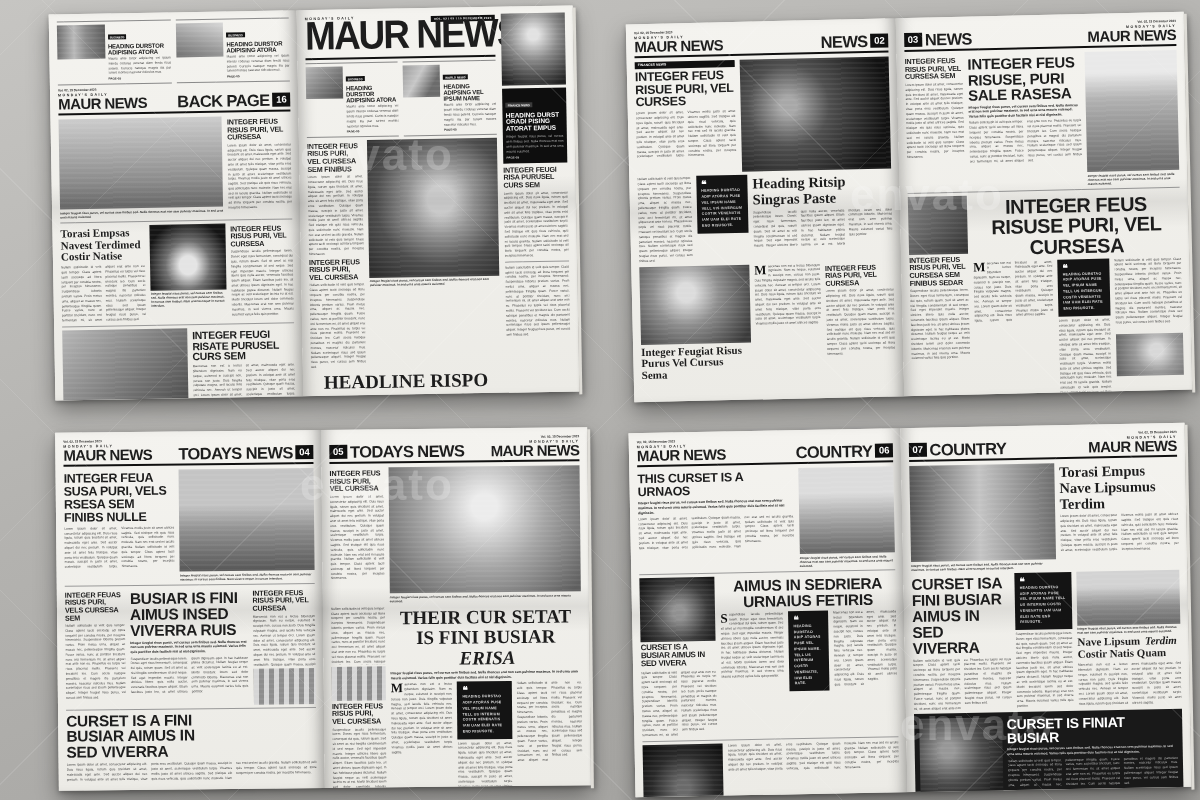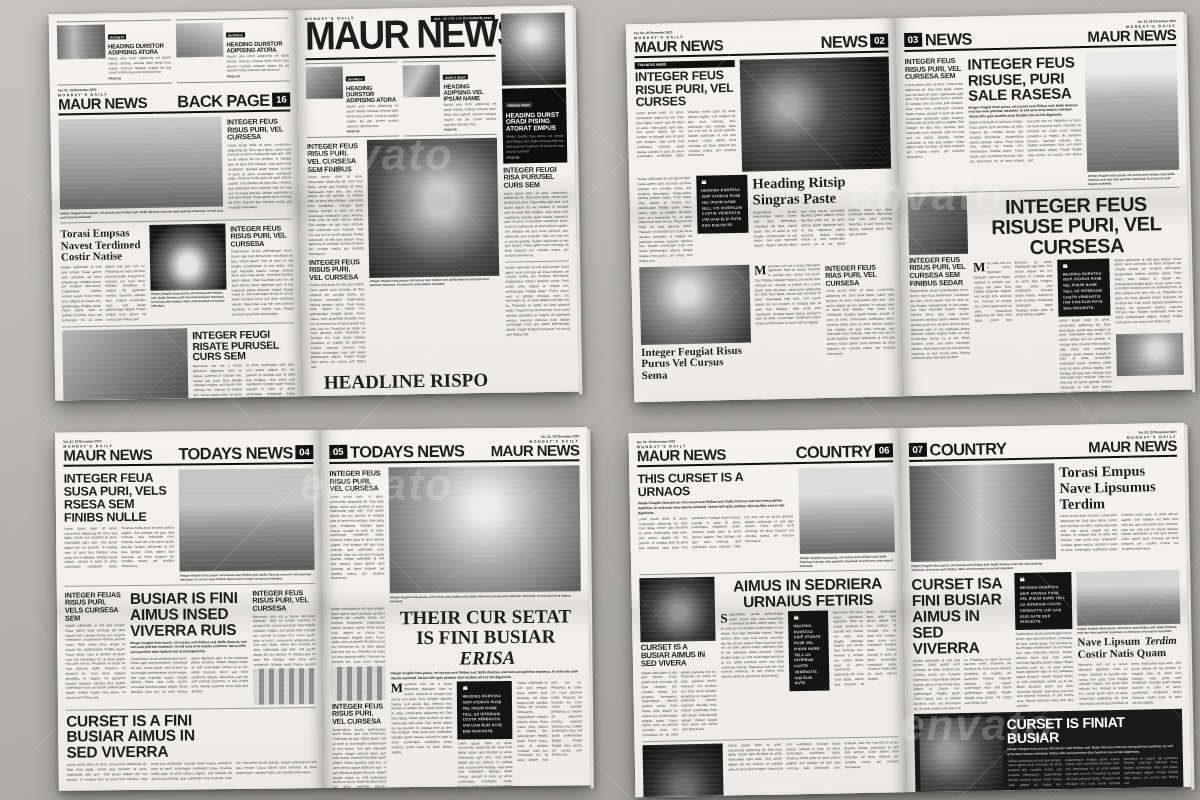--- a/index.html
+++ b/index.html
@@ -85,21 +85,21 @@
   .dk-h{color:#fff;font-weight:800;font-size:14px;letter-spacing:-.3px;line-height:1;margin-bottom:2px;}
   .dk-intro{color:#ddd;font-size:3.2px;font-weight:bold;margin:2px 0;line-height:1.45;}
   .front-mast{position:relative;border-bottom:2.5px solid #101010;padding-bottom:3px;margin-bottom:3px;}
   .mast-big{font-size:37px;font-weight:800;letter-spacing:-2px;line-height:.92;transform:scaleY(1.08);
     transform-origin:left bottom;white-space:nowrap;}
   .infobar{position:absolute;right:0;top:1px;background:#101010;color:#fff;font-size:3px;
     font-weight:bold;padding:1.2px 3px;letter-spacing:.3px;}
   .wm{position:absolute;inset:0;z-index:20;pointer-events:none;
     background:
       repeating-linear-gradient(45deg,transparent 0 148px,rgba(255,255,255,.10) 148px 149px),
-      repeating-linear-gradient(-45deg,transparent 0 171px,rgba(255,255,255,.10) 171px 172px); font-style: italic;}
+      repeating-linear-gradient(-45deg,transparent 0 171px,rgba(255,255,255,.10) 171px 172px);}
   .wm-t{position:absolute;font-size:44px;font-weight:bold;color:rgba(255,255,255,.22);letter-spacing:2px;}
 </style>
 </head>
 <body>
 
 <div class="scene">
 
   <div class="spread" style="left:52px;top:10px;width:524px;height:386px;transform:rotate(-1deg);">
     <div class="page pgl" style="width:248px;height:386px;">
       <div class="row">

